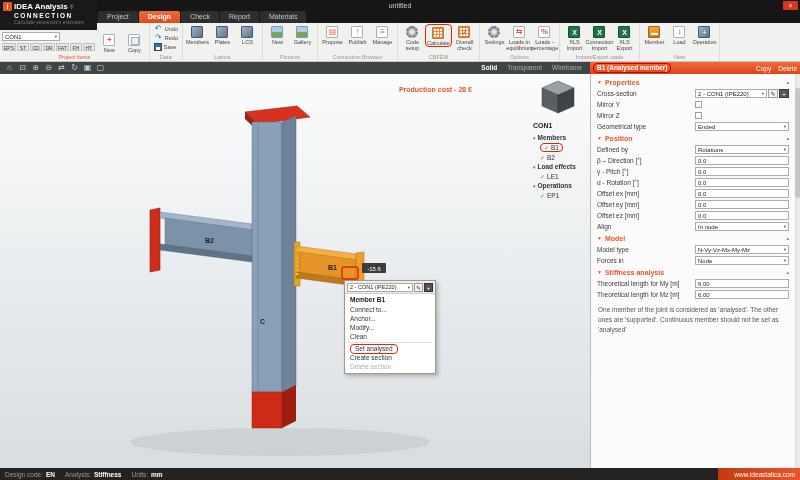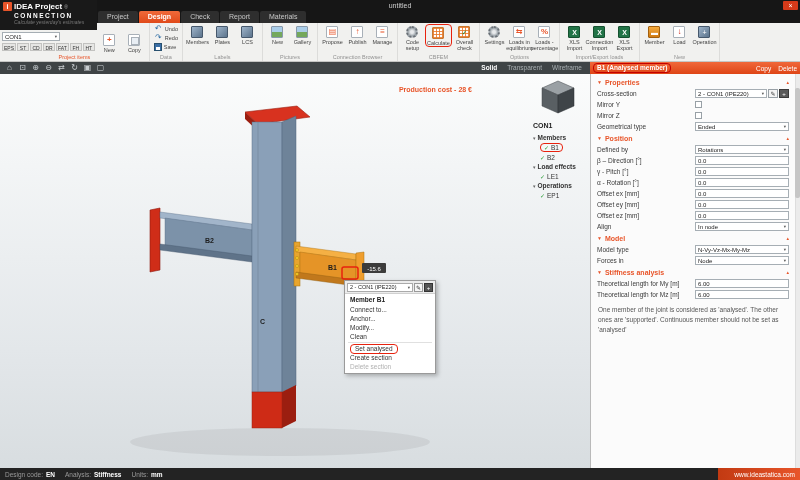--- a/index.html
+++ b/index.html
@@ -117,21 +117,21 @@
 
 <div class="app">
 
   <div class="topbar">
     <div class="win-title">untitled</div>
     <div class="close-btn">×</div>
   </div>
   <div class="brand">
     <div class="brand-row">
       <span class="brand-mark">i</span>
-      <span class="brand-name">IDEA Project</span>
+      <span class="brand-name">IDEA Analysis</span>
       <span class="brand-reg">®</span>
     </div>
     <div class="brand-product">CONNECTION</div>
     <div class="brand-tagline">Calculate yesterday's estimates</div>
   </div>
   <div class="tabs">
     <div class="tab">Project</div>
     <div class="tab active">Design</div>
     <div class="tab">Check</div>
     <div class="tab">Report</div>

